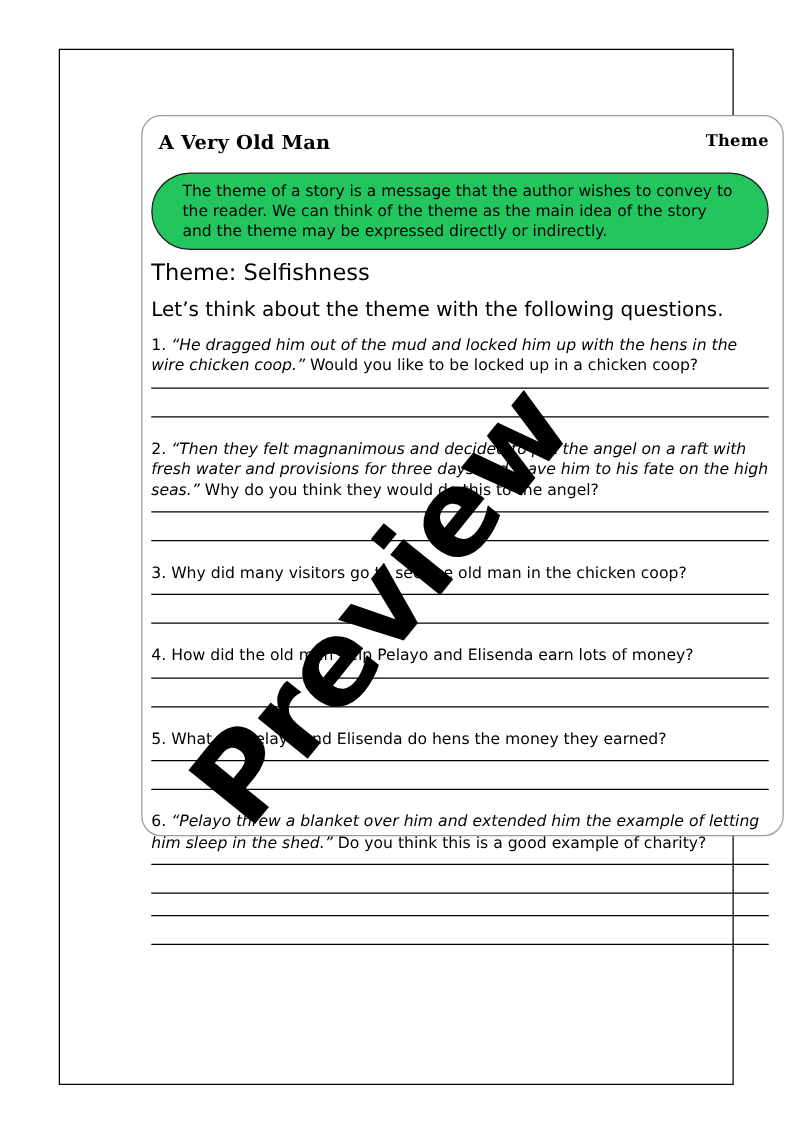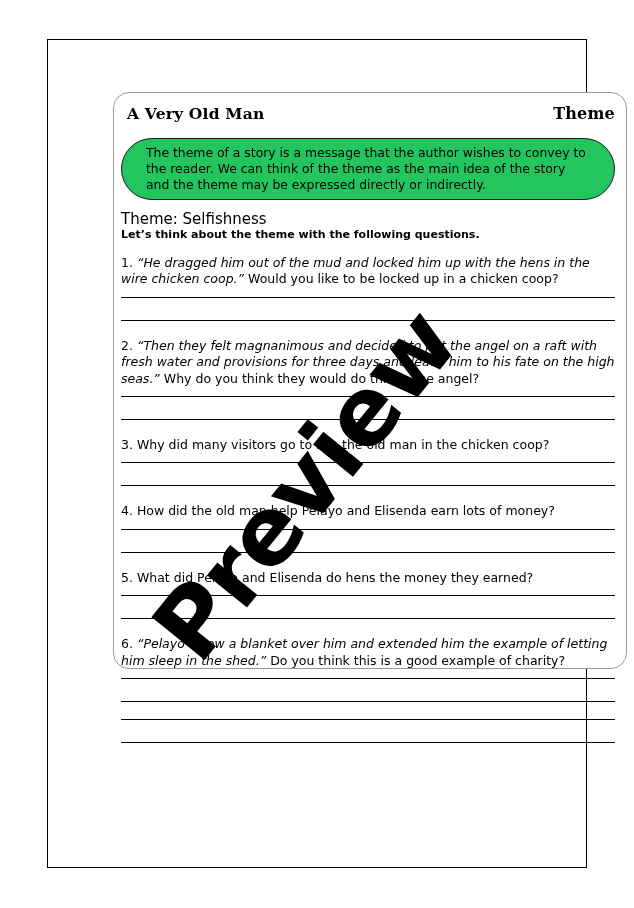--- a/index.html
+++ b/index.html
@@ -58,21 +58,21 @@
   .worksheet-title {
     font-family: "DejaVu Serif", "Liberation Serif", serif;
     font-weight: bold;
     font-size: 15.5px;
     letter-spacing: 0.2px;
     white-space: nowrap;
   }
   .worksheet-skill {
     font-family: "DejaVu Serif", "Liberation Serif", serif;
     font-weight: bold;
-    font-size: 16px;
+    font-size: 13px;
     letter-spacing: 0.2px;
     white-space: nowrap;
   }
 
   
   .definition-box {
     position: absolute;
     left: 7px;
     top: 45px;
     width: 494px;
@@ -95,28 +95,28 @@
   .content {
     position: absolute;
     left: 6px;
     top: 118px;
     width: 500px;
     box-sizing: border-box;
     padding-left: 1px;
   }
 
   .theme-line {
-    font-size: 15px;
+    font-size: 18px;
     line-height: 16px;
+    margin-bottom: 13px;
   }
   .instruction-line {
-    font-size: 11px;
+    font-size: 16px;
     line-height: 16px;
     margin-bottom: 12px;
-    font-weight: bold;
   }
 
   .question-block {
     margin-bottom: 0px;
   }
   .question-text {
     font-size: 12.5px;
     line-height: 16.4px;
     margin: 0 0 3px 0;
     padding-right: 4px;

